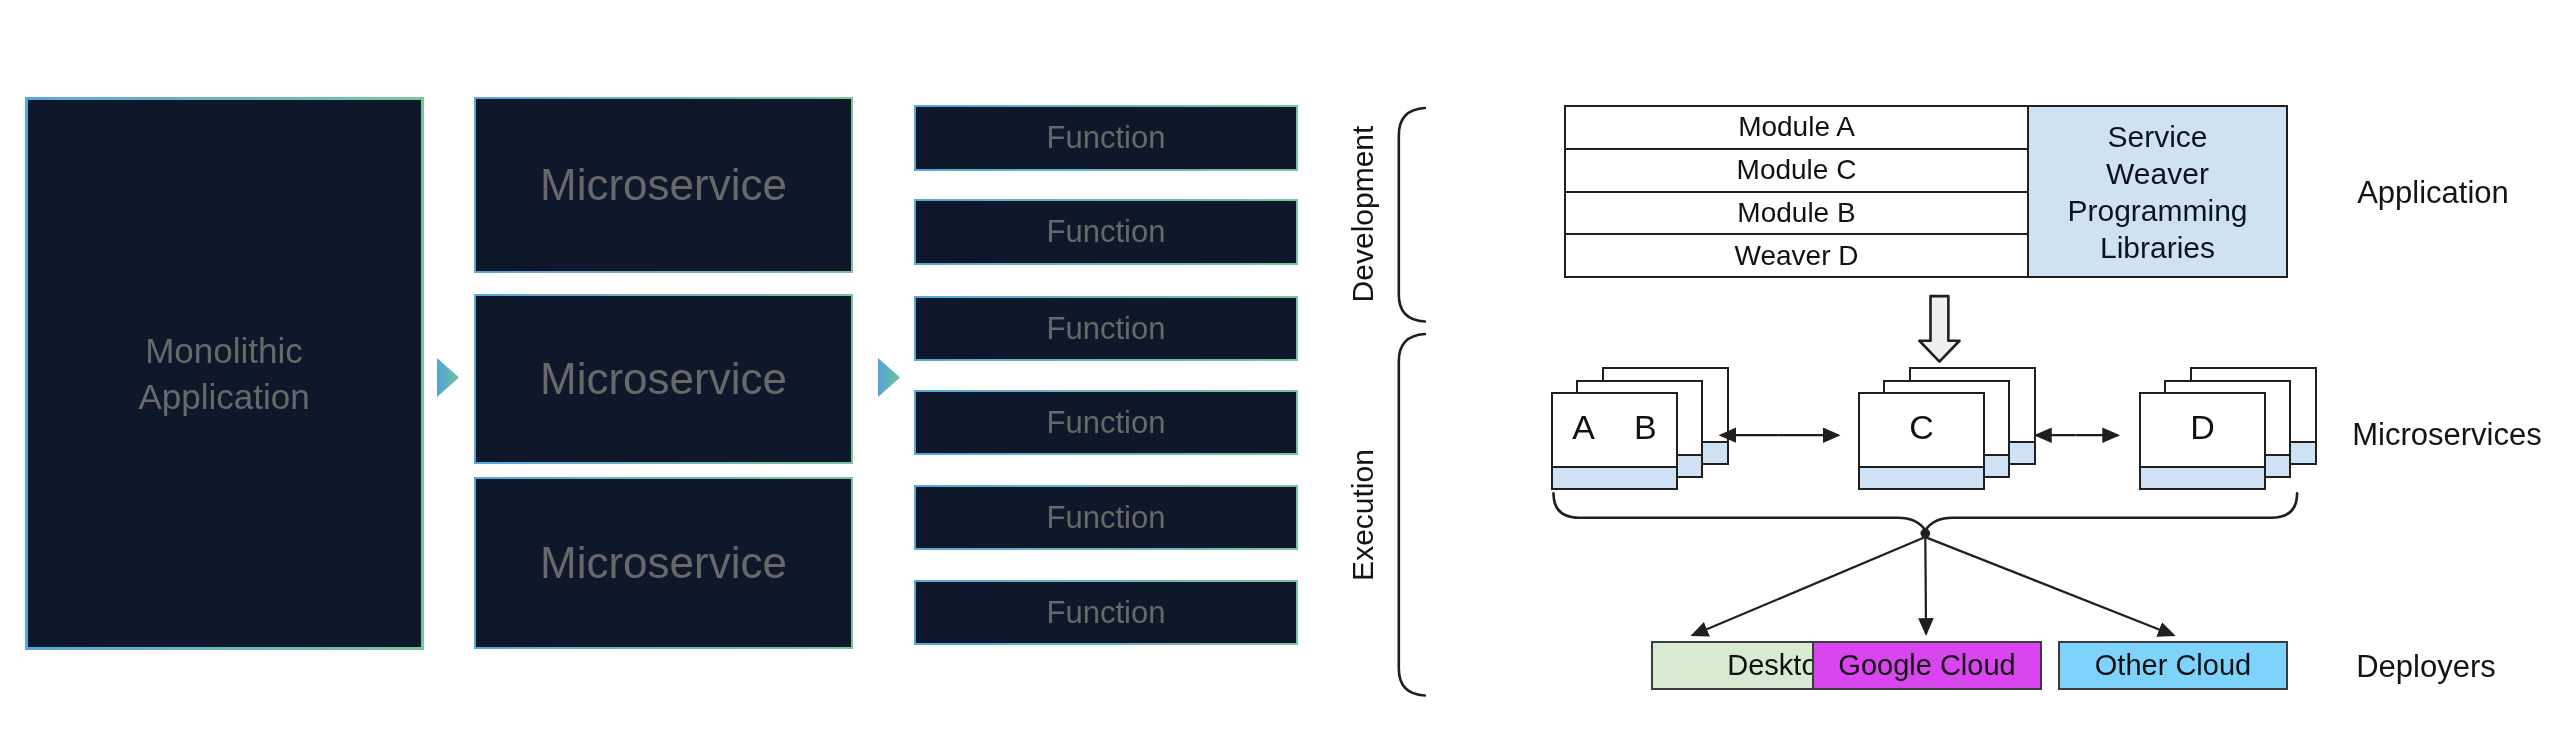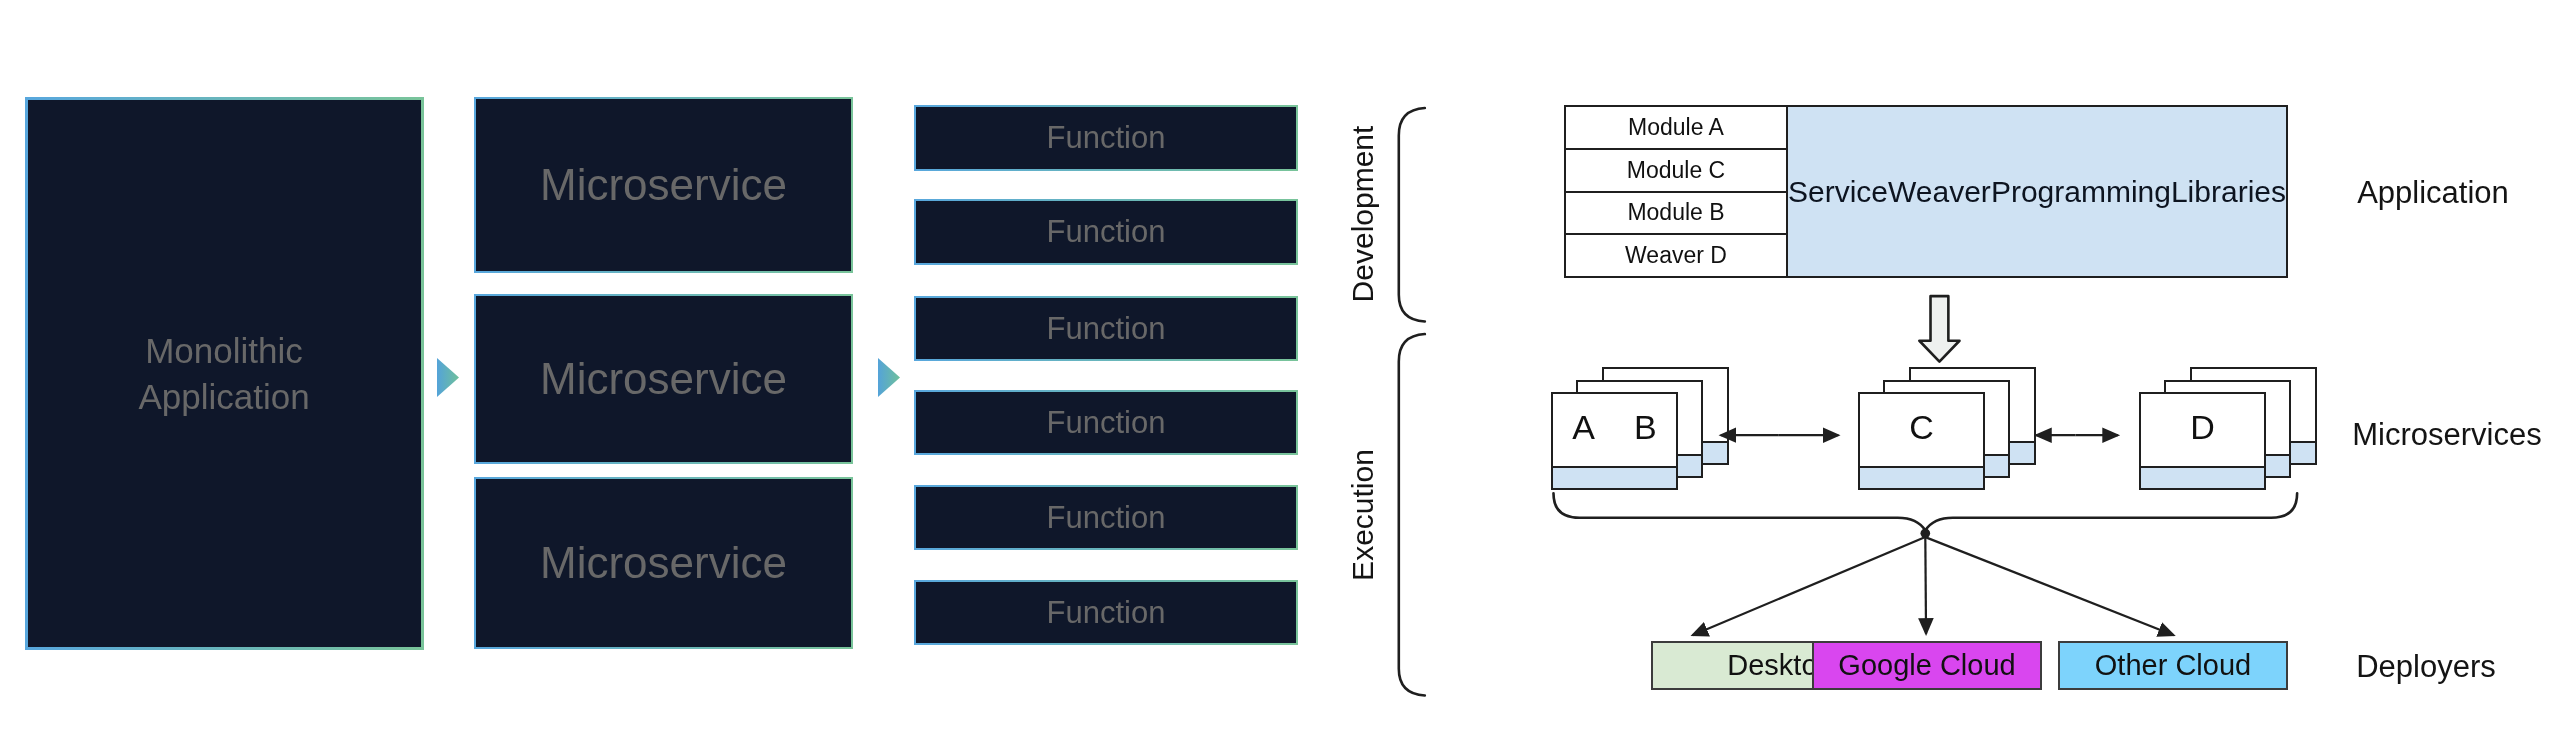--- a/index.html
+++ b/index.html
@@ -20,24 +20,24 @@
 
   
   .stage{color:#141414;font-size:30px;white-space:nowrap;
          transform:translate(-50%,-50%) rotate(-90deg);}
 
   
   .app-table{left:1564px;top:105px;width:724px;height:173px;border:2.2px solid #1f1f1f;
              display:flex;background:#fff;}
   .modules-col{width:461px;display:flex;flex-direction:column;}
   .module-row{flex:1;border-bottom:2.2px solid #1f1f1f;display:flex;align-items:center;
-              justify-content:center;font-size:23px;color:#111;}
+              justify-content:center;font-size:28px;color:#111;}
   .module-row:last-child{border-bottom:none;}
   .lib-col{flex:1;background:#cfe2f3;border-left:2.2px solid #1f1f1f;display:flex;
-           flex-direction:row;align-items:center;justify-content:center;
+           flex-direction:column;align-items:center;justify-content:center;
            font-size:30px;line-height:37px;color:#0d1420;text-align:center;}
 
   
   .card{position:absolute;width:123px;height:94px;background:#fff;
         border:2.2px solid #1f1f1f;}
   .strip{position:absolute;left:0;right:0;bottom:0;height:20px;background:#cfe2f3;
          border-top:2.2px solid #1f1f1f;}
   .letters{position:absolute;left:0;right:0;top:0;height:67px;display:flex;
            align-items:center;justify-content:center;font-size:34px;color:#111;}
   .letters.pair{justify-content:space-between;padding:0 19.3px;}

